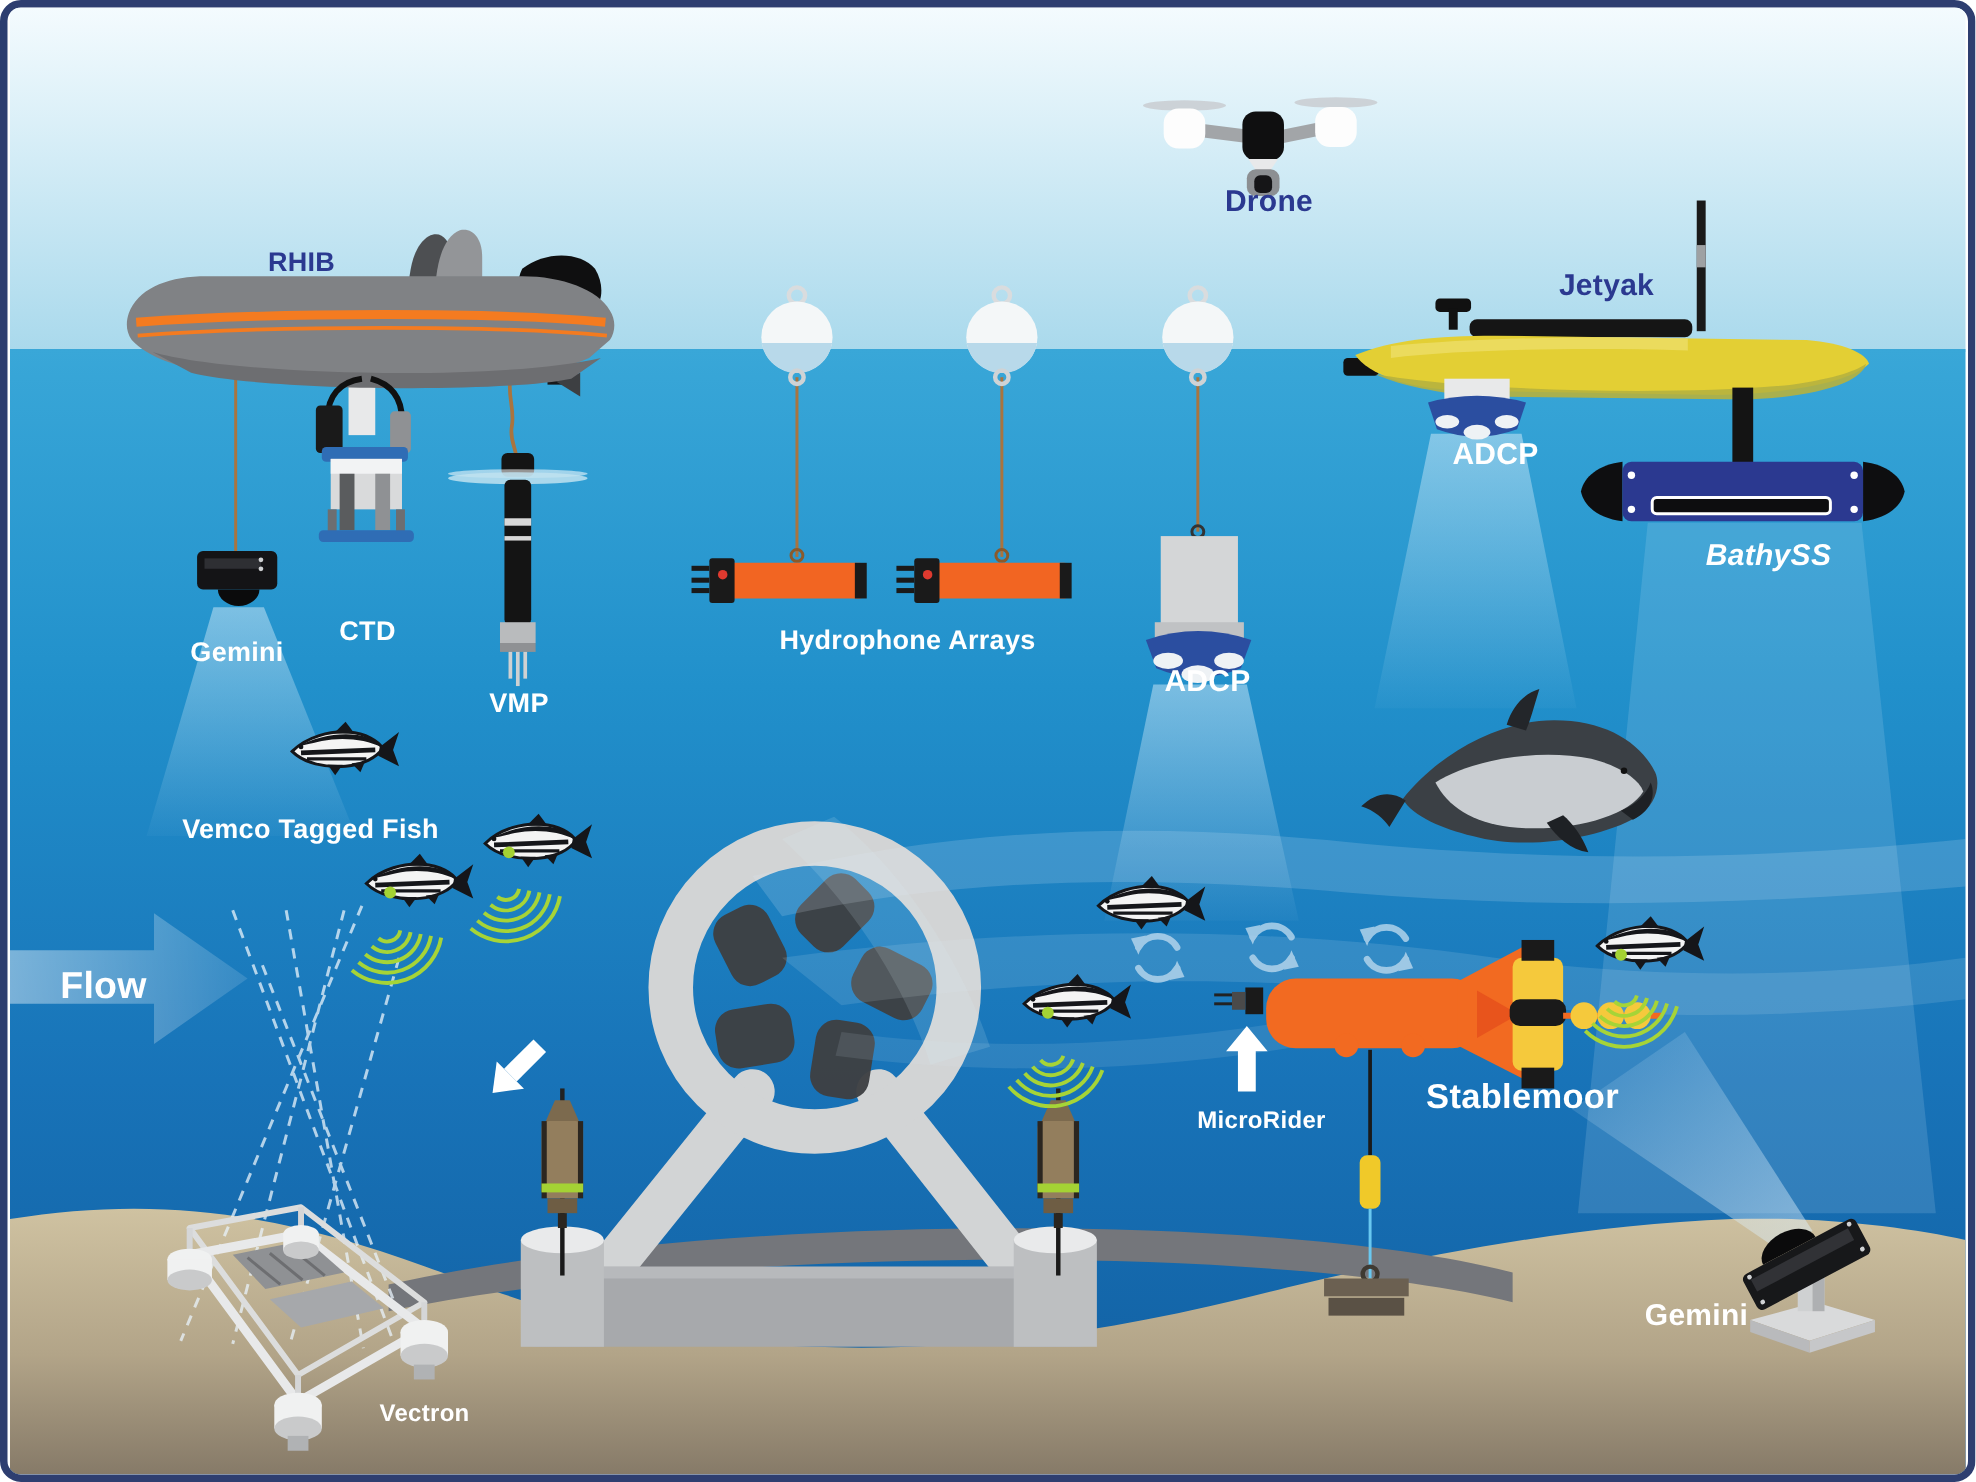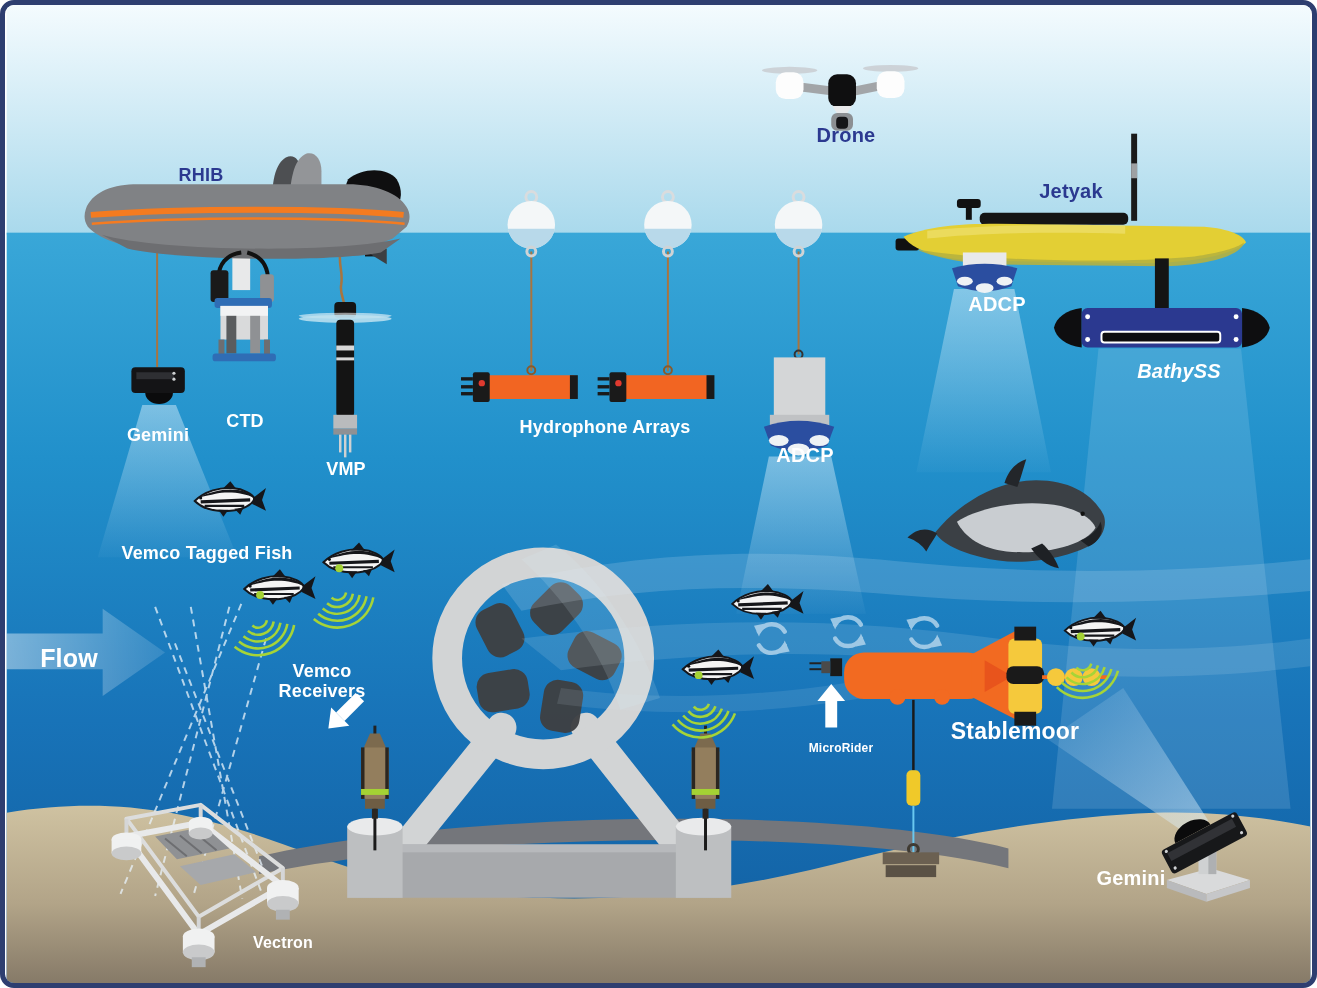--- a/index.html
+++ b/index.html
@@ -418,24 +418,23 @@
     </g>
   </g>
 </svg>
 
 <div class="lbl navy" style="left:196px;top:170px;">RHIB</div>
 <div class="lbl" style="left:153px;top:430px;">Gemini</div>
 <div class="lbl" style="left:240px;top:396px;margin-top:20px;">CTD</div>
 <div class="lbl" style="left:341px;top:464px;text-align:right;">VMP</div>
 <div class="lbl" style="left:202px;top:548px;">Vemco Tagged Fish</div>
 <div class="lbl big" style="left:64px;top:653px;">Flow</div>
-<div class="lbl wrap" style="left:317px;top:677px;">Vemco Receivers</div>
 <div class="lbl" style="left:278px;top:938px;font-size:16px;">Vectron</div>
 <div class="lbl" style="left:600px;top:422px;">Hydrophone Arrays</div>
 <div class="lbl" style="left:800px;top:450px;font-size:20px;">ADCP</div>
 <div class="lbl navy" style="left:841px;top:130px;font-size:20px;">Drone</div>
 <div class="lbl navy" style="left:1066px;top:186px;font-size:20px;">Jetyak</div>
 <div class="lbl" style="left:992px;top:299px;font-size:20px;">ADCP</div>
 <div class="lbl" style="left:1174px;top:366px;font-size:20px;font-style:italic;">BathySS</div>
-<div class="lbl" style="left:836px;top:743px;font-size:12px;">MicroRider</div>
+<div class="lbl" style="left:836px;top:743px;font-size:16px;">MicroRider</div>
 <div class="lbl" style="left:1010px;top:726px;font-size:23px;">Stablemoor</div>
 <div class="lbl" style="left:1126px;top:873px;font-size:20px;">Gemini</div>
 </div>
 
 </body></html>

